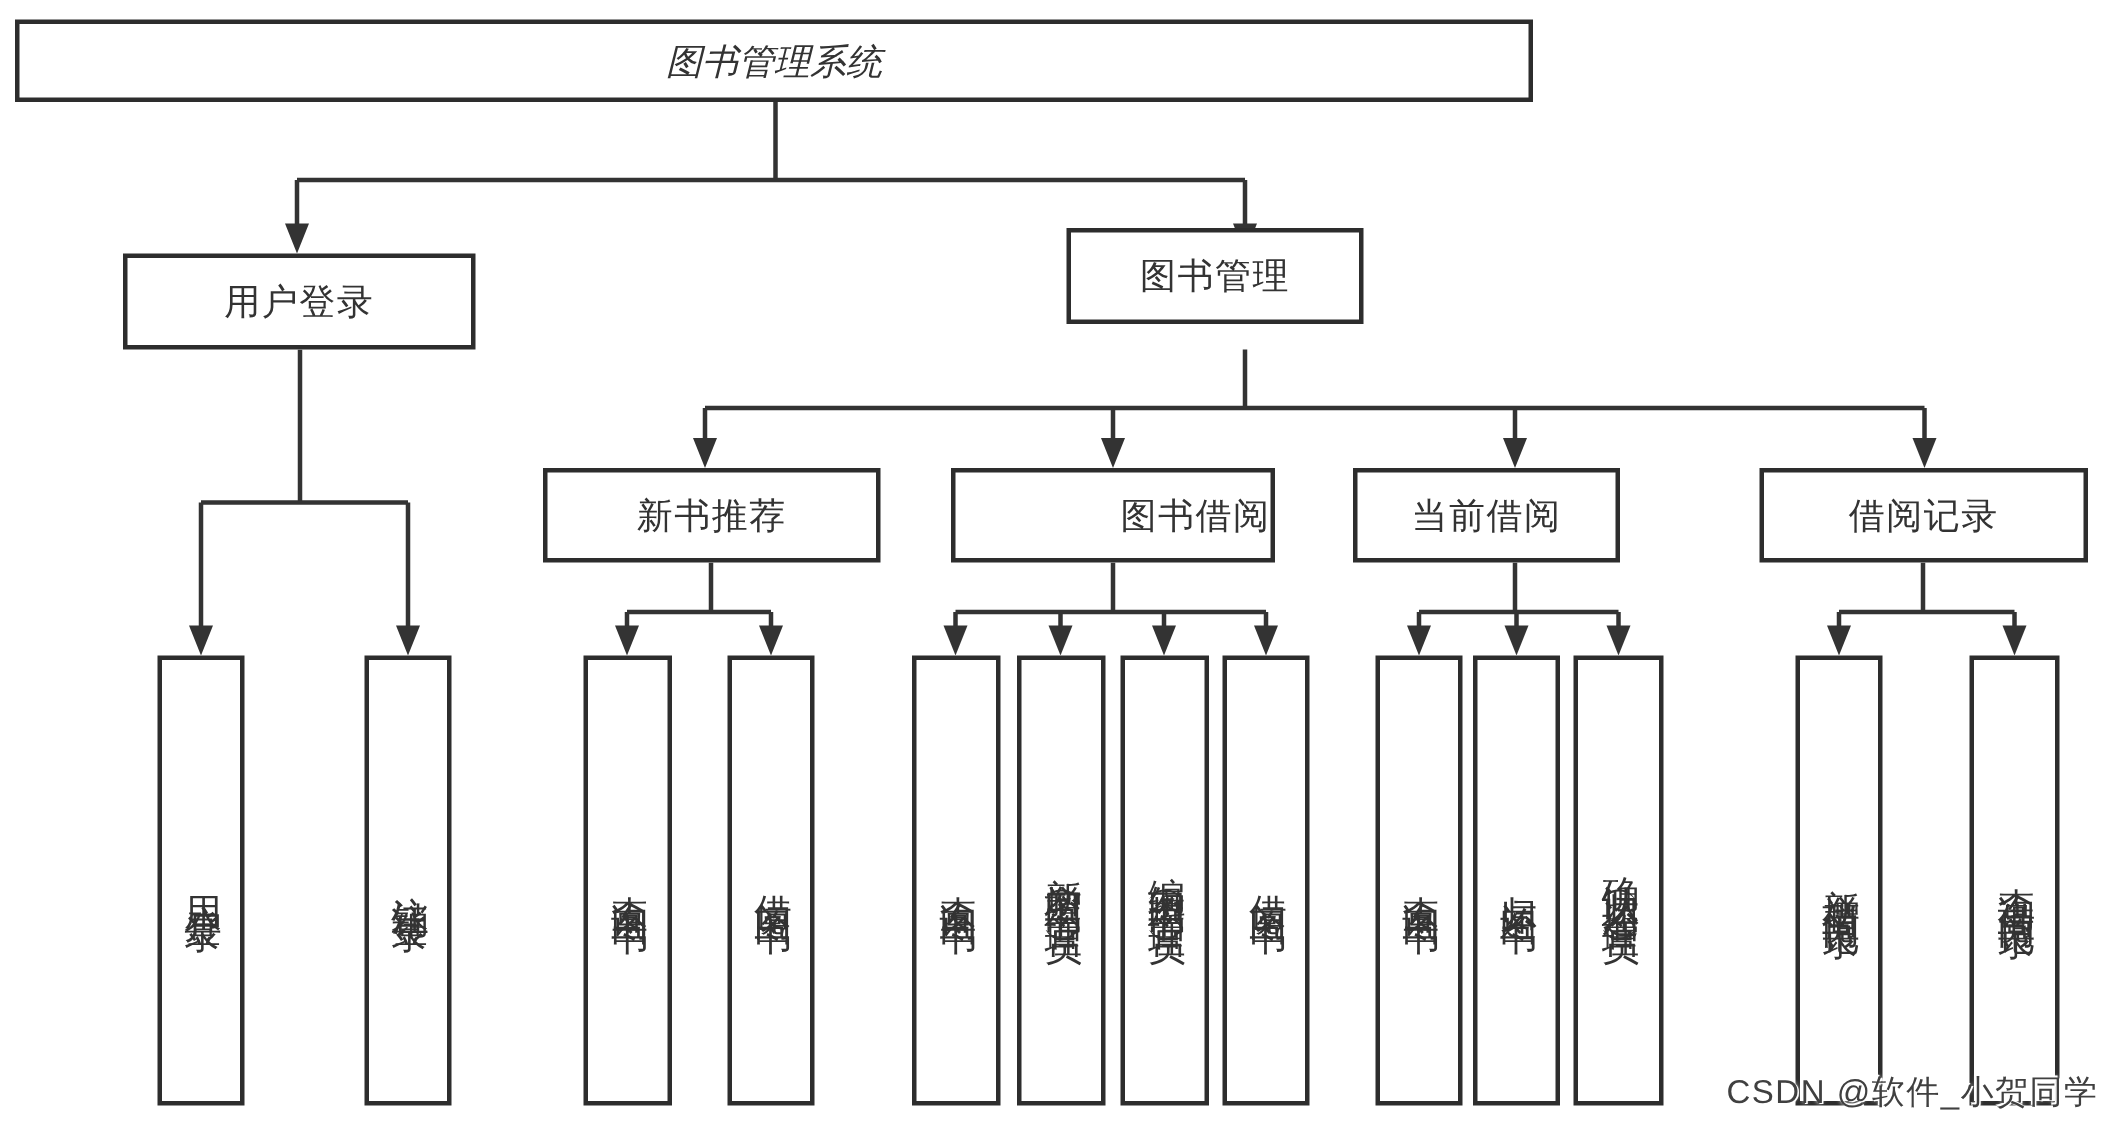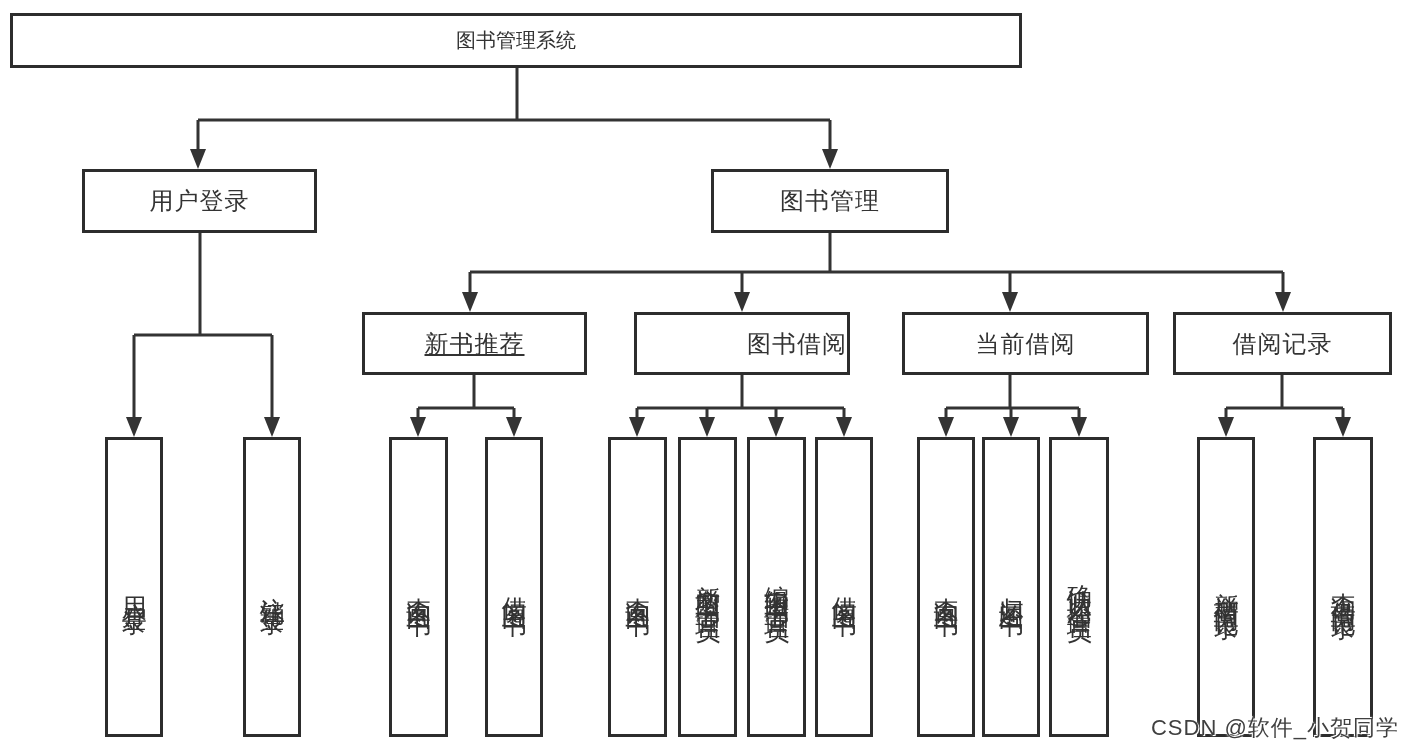--- a/index.html
+++ b/index.html
@@ -7,21 +7,21 @@
     position:relative; width:1405px; height:747px; background:#ffffff;
     font-family:"Liberation Sans", sans-serif; color:#333333; overflow:hidden;
   }
   .connectors { position:absolute; left:0; top:0; z-index:0; }
   .node {
     position:absolute; box-sizing:border-box; background:#ffffff;
     border:3px solid #2d2d2d; display:flex; align-items:center; justify-content:center;
     z-index:1; text-align:center;
   }
   .h-node { font-size:24px; letter-spacing:1px; }
-  .root-node { font-size:20px; }
+  .root-node { font-size:24px;font-style:italic; }
   .v-node { top:437px; height:300px; }
   .v-node .vtext {
     writing-mode:vertical-rl; text-orientation:mixed;
     font-size:25px; line-height:1.1; letter-spacing:5px;
   }
   .watermark {
     position:absolute; right:6px; bottom:4px; z-index:2;
     font-size:22px; color:#404040; letter-spacing:1px;
     text-shadow:1px 1px 0 #ffffff, -1px -1px 0 #ffffff, 0 0 3px #ffffff;
   }
@@ -71,31 +71,31 @@
     </g>
   </svg>
 
   <div class="node root-node" style="left:10px; top:13px; width:1012px; height:55px;">
     <span>图书管理系统</span>
   </div>
 
   <div class="node h-node" style="left:82px; top:169px; width:235px; height:64px;">
     <span>用户登录</span>
   </div>
-  <div class="node h-node" style="left:711px; top:169px; width:238px; height:64px;">
+  <div class="node h-node" style="left:711px; top:152px; width:198px; height:64px;">
     <span>图书管理</span>
   </div>
 
-  <div class="node h-node" style="left:362px; top:312px; width:225px; height:63px;text-decoration:underline;">
+  <div class="node h-node" style="left:362px; top:312px; width:225px; height:63px;">
     <span>新书推荐</span>
   </div>
   <div class="node h-node" style="left:634px; top:312px; width:216px; height:63px;justify-content:flex-end;">
     <span>图书借阅</span>
   </div>
-  <div class="node h-node" style="left:902px; top:312px; width:247px; height:63px;">
+  <div class="node h-node" style="left:902px; top:312px; width:178px; height:63px;">
     <span>当前借阅</span>
   </div>
   <div class="node h-node" style="left:1173px; top:312px; width:219px; height:63px;">
     <span>借阅记录</span>
   </div>
 
   <div class="node v-node" style="left:105px; width:58px;">
     <span class="vtext">用户登录</span>
   </div>
   <div class="node v-node" style="left:243px; width:58px;">

